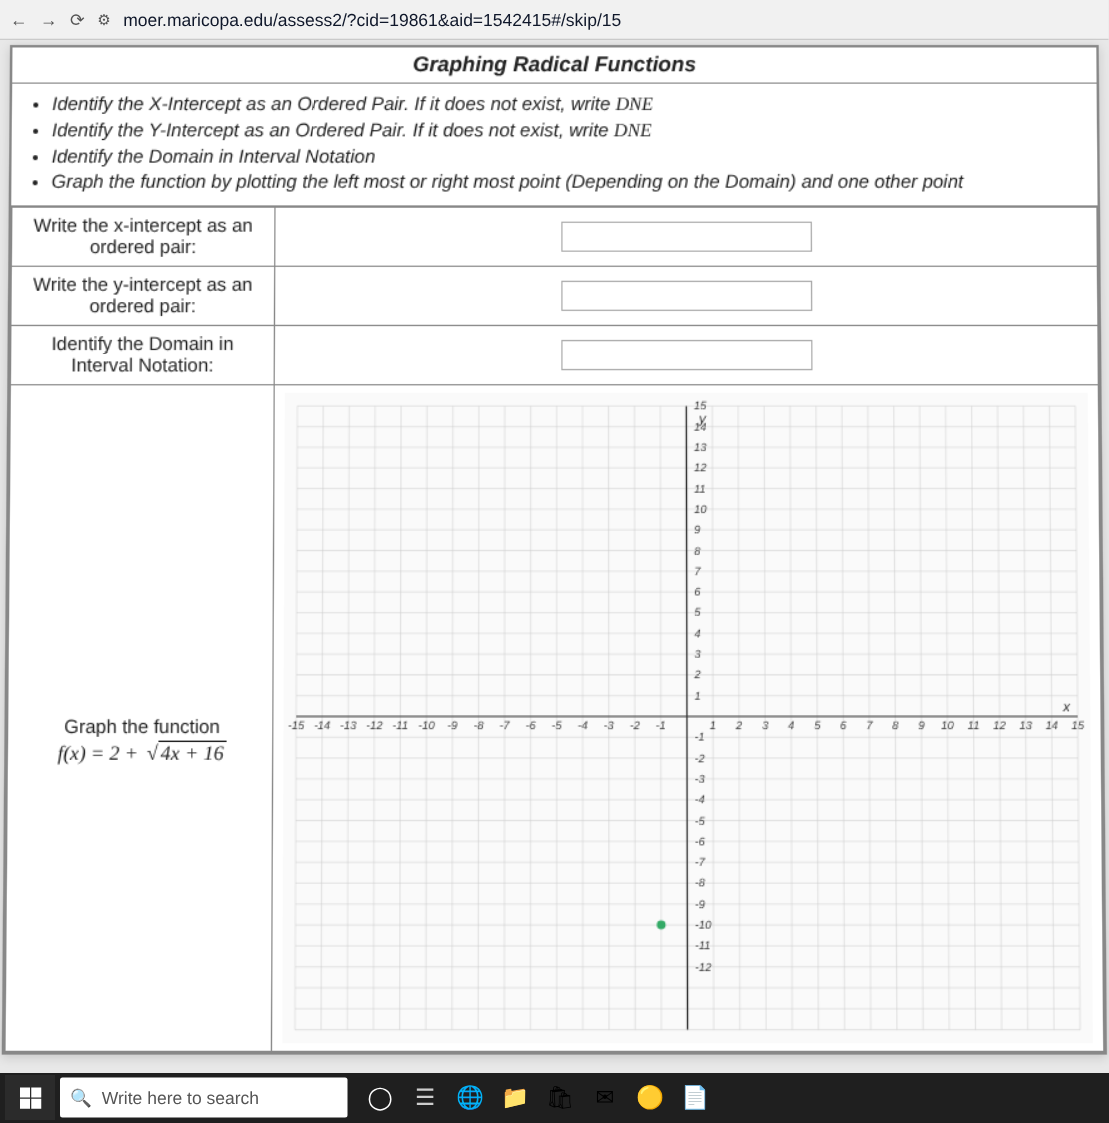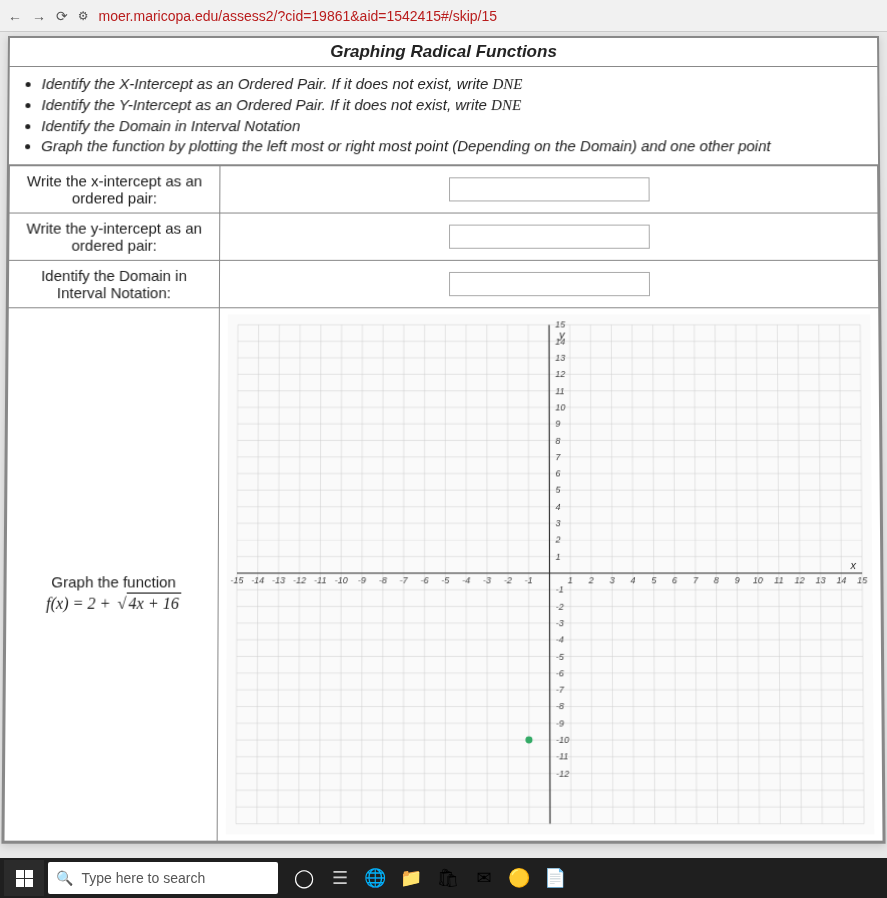--- a/index.html
+++ b/index.html
@@ -16,21 +16,21 @@
     background: #f1f1f1;
     display: flex;
     align-items: center;
     padding: 0 8px;
     gap: 10px;
     border-bottom: 1px solid #ccc;
     color: #555;
     font-size: 14px;
   }
   .browser-bar .nav-icons { display: flex; gap: 10px; align-items: center; }
-  .browser-bar .url { color: #b91c1c; white-space: nowrap; }
+  .browser-bar .url { color: #0f172a; white-space: nowrap; }
   .page {
     background: #fff;
     margin: 4px 8px 0 8px;
     transform: perspective(1400px) rotateX(1.5deg);
     transform-origin: top center;
     box-shadow: 0 2px 8px rgba(0,0,0,0.15);
   }
   .outer-table {
     border-collapse: collapse;
     width: 100%;
@@ -354,21 +354,21 @@
   <div class="start-btn">
     <div class="win-icon">
       <span></span>
         <span></span>
         <span></span>
         <span></span>
     </div>
   </div>
   <div class="search-box">
     <span>🔍</span>
-    <span>Type here to search</span>
+    <span>Write here to search</span>
   </div>
   <div class="task-icons">
     <div class="ticon" style="color:#fff">◯</div>
     <div class="ticon" style="color:#ccc">☰</div>
     <div class="ticon">🌐</div>
     <div class="ticon">📁</div>
     <div class="ticon">🛍</div>
     <div class="ticon">✉</div>
     <div class="ticon">🟡</div>
     <div class="ticon">📄</div>

